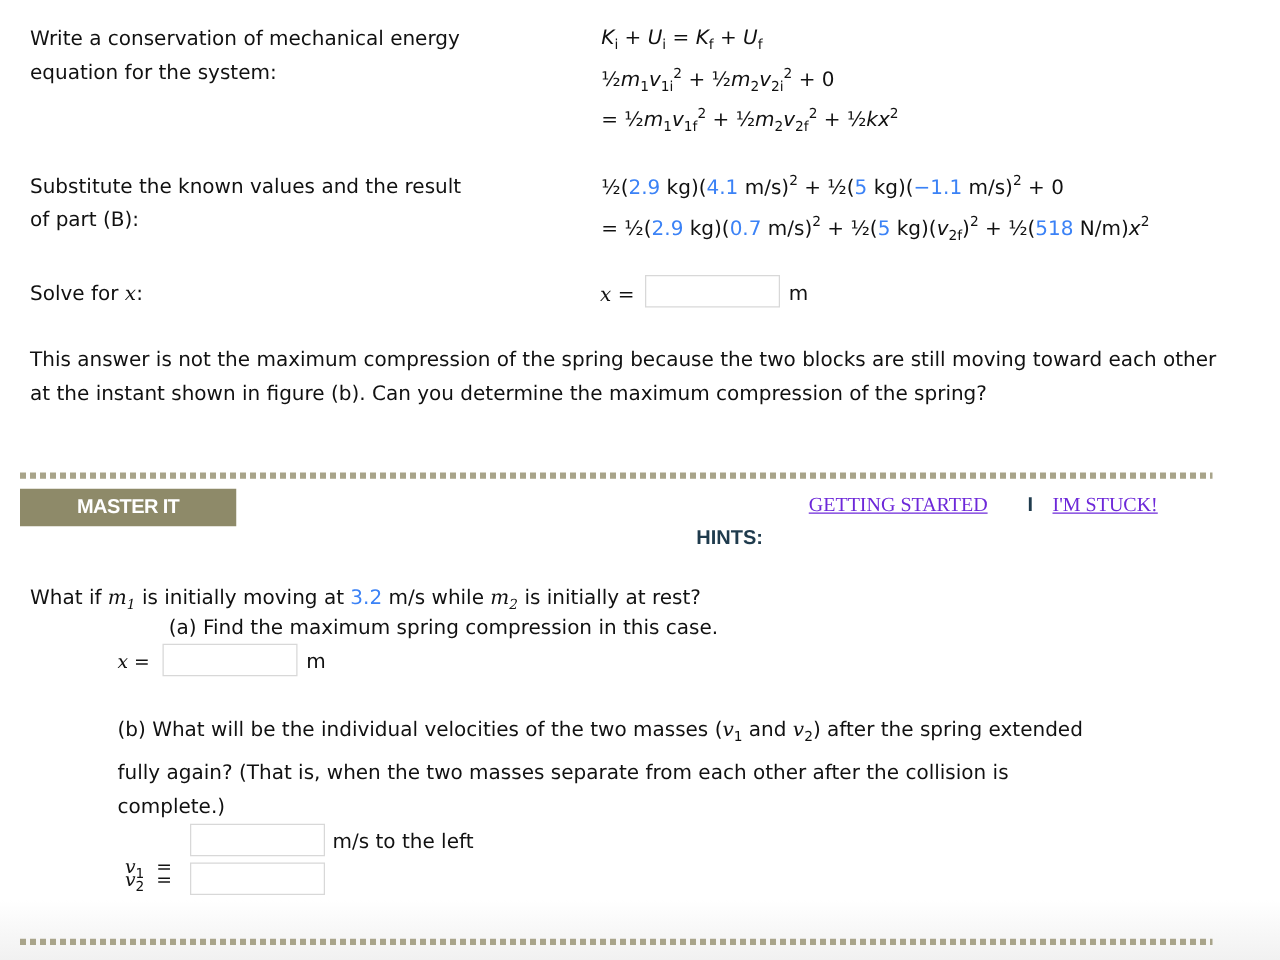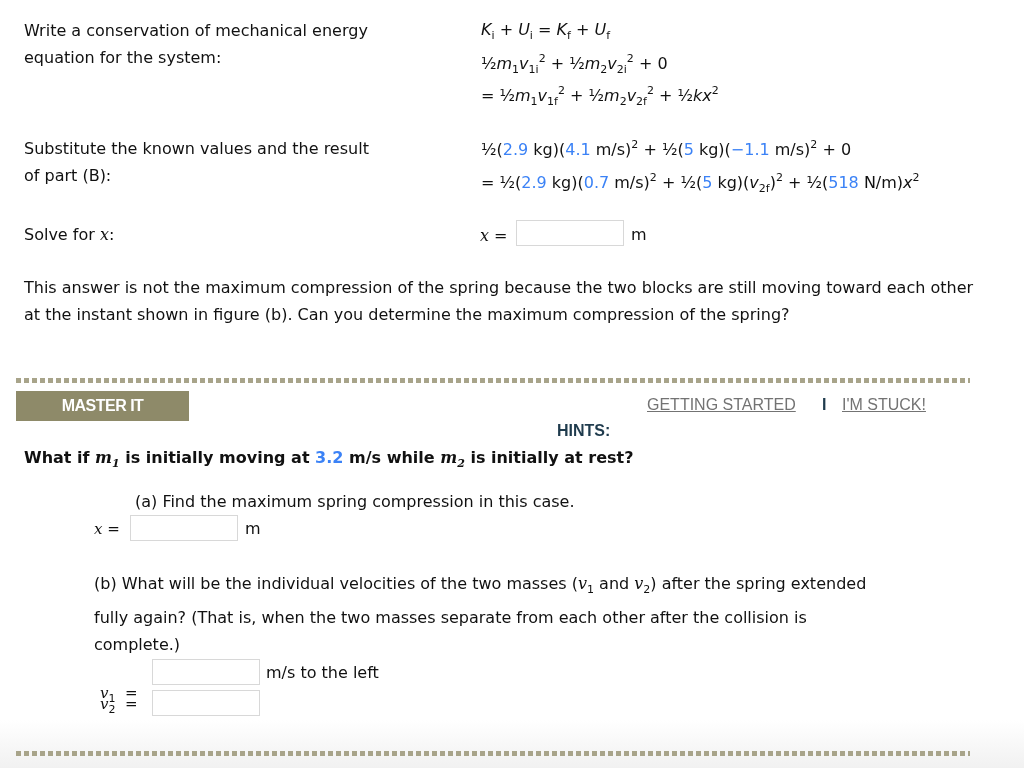--- a/index.html
+++ b/index.html
@@ -13,21 +13,21 @@
   .eqn i { font-style:italic; }
   sub { font-size:11px; vertical-align:-4px; line-height:0; }
   sup { font-size:11px; vertical-align:7px; line-height:0; }
   .input { position:absolute; background:#fff; border:1px solid #d8d8d8; height:26px; box-sizing:border-box; }
   .dotted { position:absolute; left:16px; width:954px; height:5px;
             background-image:repeating-linear-gradient(90deg,#a8a48a 0 5px,transparent 5px 8px); }
   .master-btn { position:absolute; left:16px; top:391px; width:173px; height:30px; background:#8e8a69;
                 color:#fff; font-family:"Liberation Sans", sans-serif; font-weight:bold; font-size:16px;
                 display:flex; align-items:center; justify-content:center; letter-spacing:-0.5px; }
   .hints-label { font-family:"Liberation Sans", sans-serif; font-weight:bold; font-size:16px; color:#1f3b4d;margin-top:26px; }
-  .hint-link { font-family:Liberation Sans, sans-serif; font-size:16px; color:#737373; text-decoration:underline; cursor:pointer; }
+  .hint-link { font-family:Liberation Serif, serif; font-size:16px; color:#6d28d9; text-decoration:underline; cursor:pointer; }
   .hint-sep { font-family:"Liberation Sans", sans-serif; font-size:16px; color:#1f3b4d; font-weight:bold; }
   .fade { position:absolute; left:0; top:720px; width:1024px; height:48px;
           background:linear-gradient(#ffffff,#f1f1f1); }
 </style>
 </head>
 <body>
 
 <div class="abs txt" style="left:24px;top:17px;">Write a conservation of mechanical energy</div>
 <div class="abs txt" style="left:24px;top:44px;">equation for the system:</div>
 
@@ -61,21 +61,21 @@
 <div style="position:absolute;left:24px;top:274px;width:960px;font-size:16px;line-height:27px;">This answer is not the maximum compression of the spring because the two blocks are still moving toward each other at the instant shown in figure (b). Can you determine the maximum compression of the spring?</div>
 
 <div class="dotted" style="top:378px;"></div>
 
 <div class="master-btn">MASTER IT</div>
 <div class="abs hints-label" style="left:557px;top:396px;">HINTS:</div>
 <div class="abs hint-link" style="left:647px;top:396px;">GETTING STARTED</div>
 <div class="abs hint-sep" style="left:822px;top:396px;">I</div>
 <div class="abs hint-link" style="left:842px;top:396px;">I'M STUCK!</div>
 
-<div class="abs txt" style="left:24px;top:444px;font-weight:bold;">
+<div class="abs txt" style="left:24px;top:464px;">
   <span>What if</span>
   <span class="math">m<sub>1</sub></span>
   <span>is initially moving at</span>
   <span class="red">3.2</span>
   <span>m/s while</span>
   <span class="math">m<sub>2</sub></span>
   <span>is initially at rest?</span>
 </div>
 
 <div class="abs txt" style="left:94px;top:488px;margin-left:41px;">(a) Find the maximum spring compression in this case.</div>

